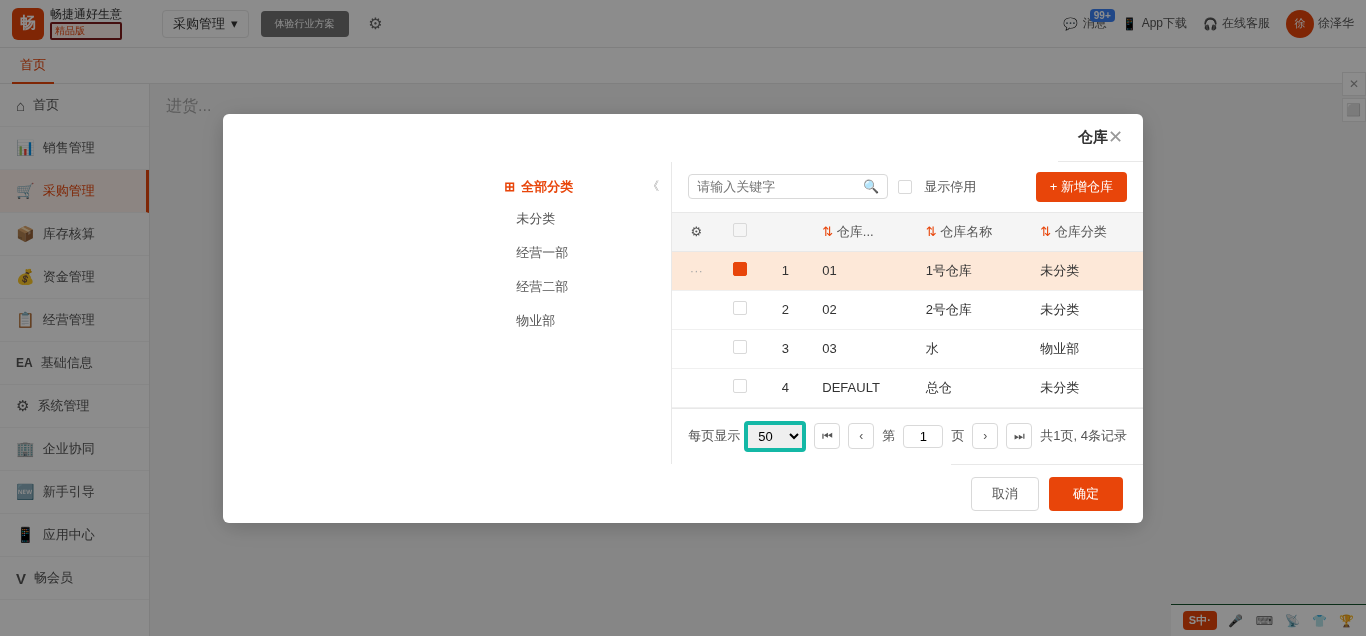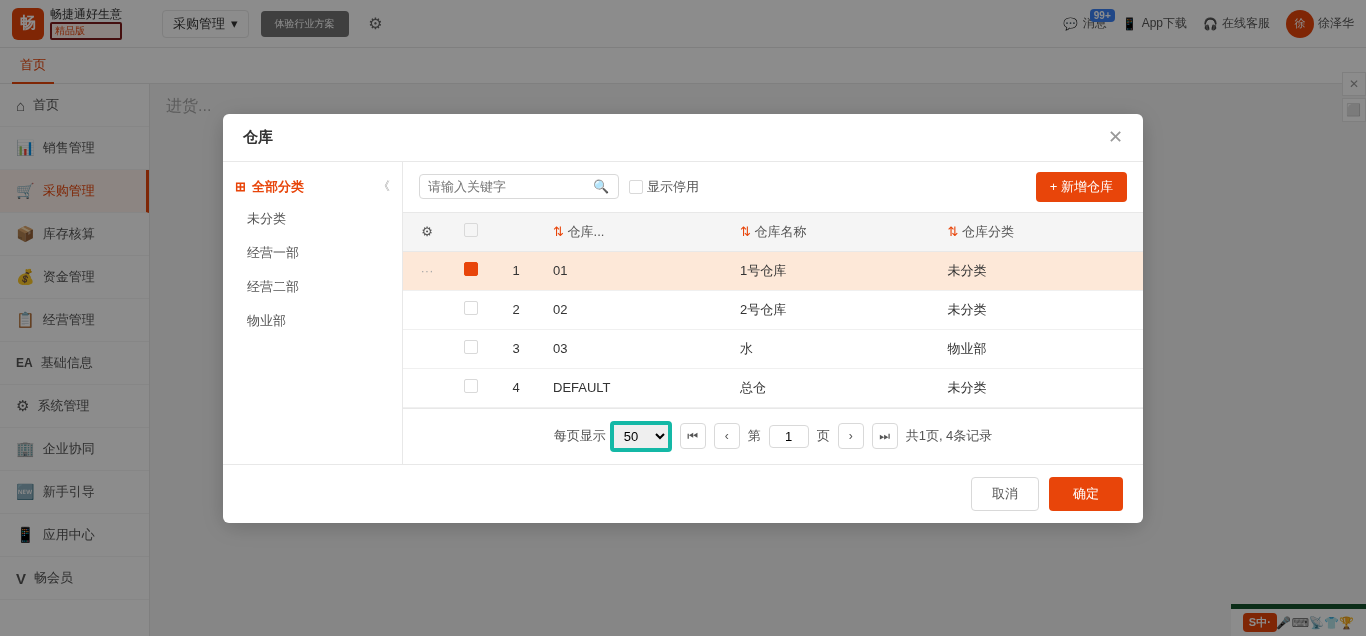--- a/index.html
+++ b/index.html
@@ -201,20 +201,21 @@
       justify-content: center;
     }
     .modal {
       background: #fff;
       border-radius: 6px;
       width: 920px;
       max-height: 580px;
       display: flex;
       flex-direction: column;
       box-shadow: 0 4px 24px rgba(0,0,0,0.2);
+      align-items: flex-end;
     }
     .modal-header {
       display: flex;
       align-items: center;
       justify-content: space-between;
       padding: 14px 20px;
       border-bottom: 1px solid #e8e8e8;
     }
     .modal-title {
       font-size: 15px;
@@ -293,21 +294,21 @@
       border: none;
       outline: none;
       font-size: 13px;
       width: 100%;
       color: #999;
     }
     .search-icon { color: #bbb; }
     .show-disabled {
       display: flex;
       align-items: center;
-      gap: 4px;
+      gap: 12px;
       color: #555;
       font-size: 13px;
     }
     .new-btn {
       margin-left: auto;
       background: #e8450a;
       color: #fff;
       border: none;
       border-radius: 4px;
       padding: 6px 14px;
@@ -428,25 +429,25 @@
       opacity: 0.4;
     }
 
     
     .bottom-bar {
       position: fixed;
       bottom: 0;
       right: 0;
       height: 32px;
       background: #fff;
-      border-top: 5px solid #14532d;
+      border-top: 1px solid #14532d;
       display: flex;
       align-items: center;
       padding: 0 12px;
-      gap: 0;
+      gap: 12px;
       font-size: 12px;
       color: #555;
       z-index: 5;
     }
     .bottom-logo {
       background: #e8450a;
       color: #fff;
       border-radius: 4px;
       padding: 2px 6px;
       font-size: 11px;

